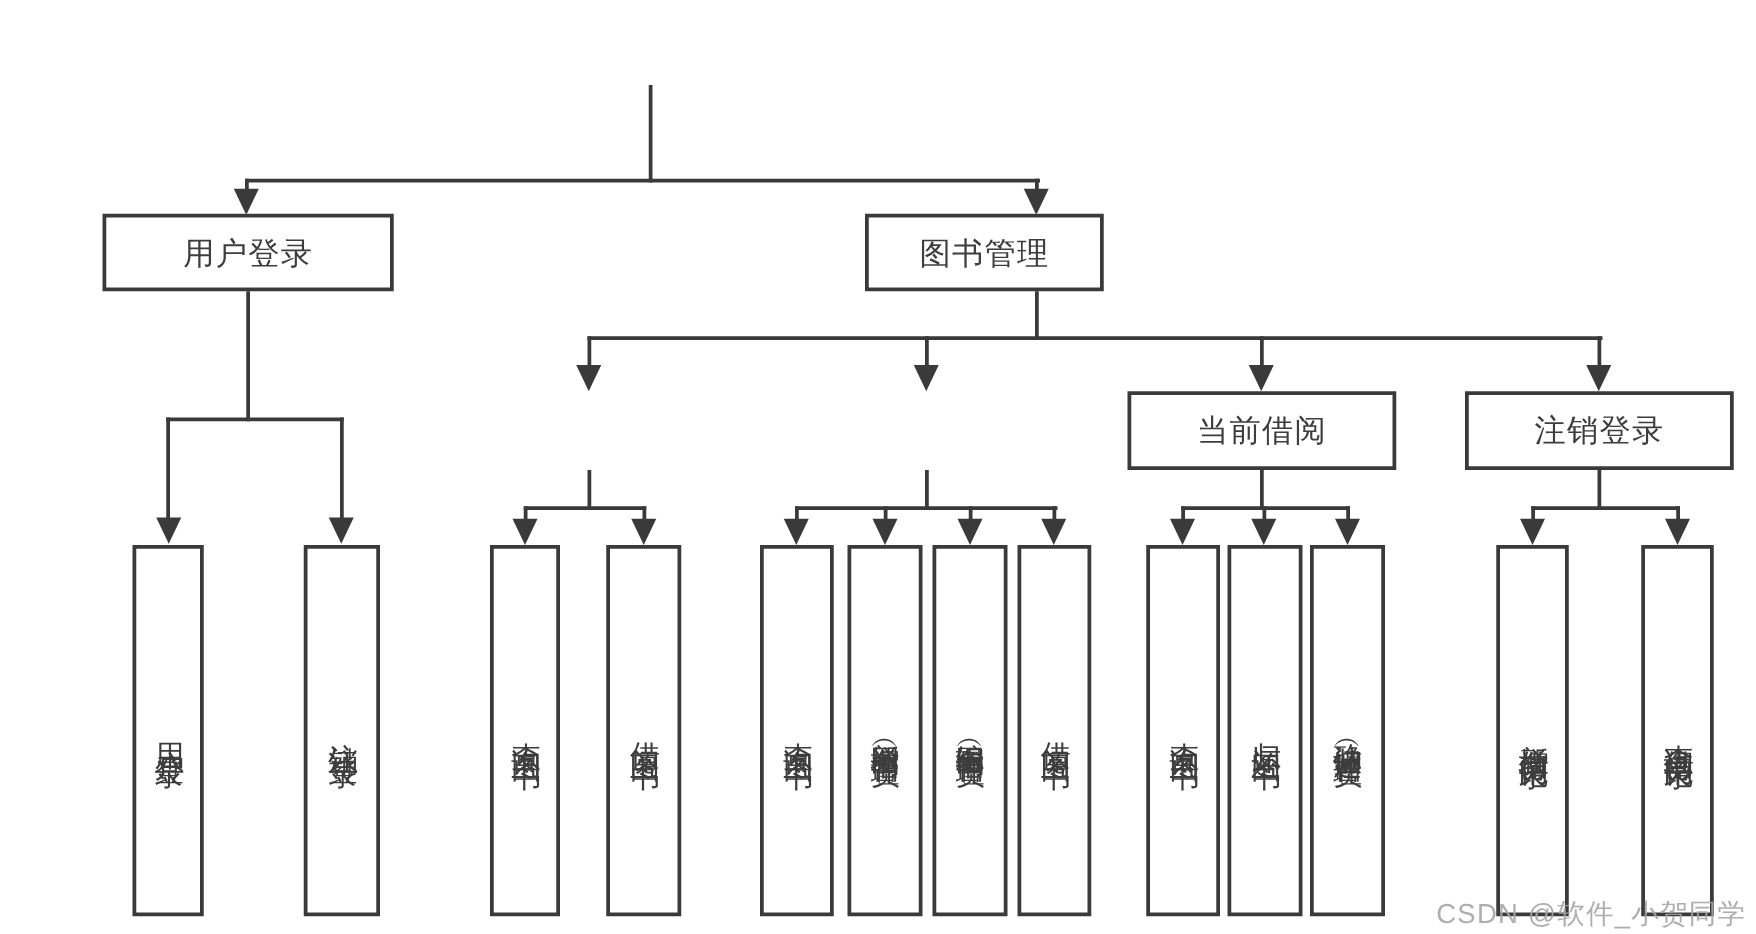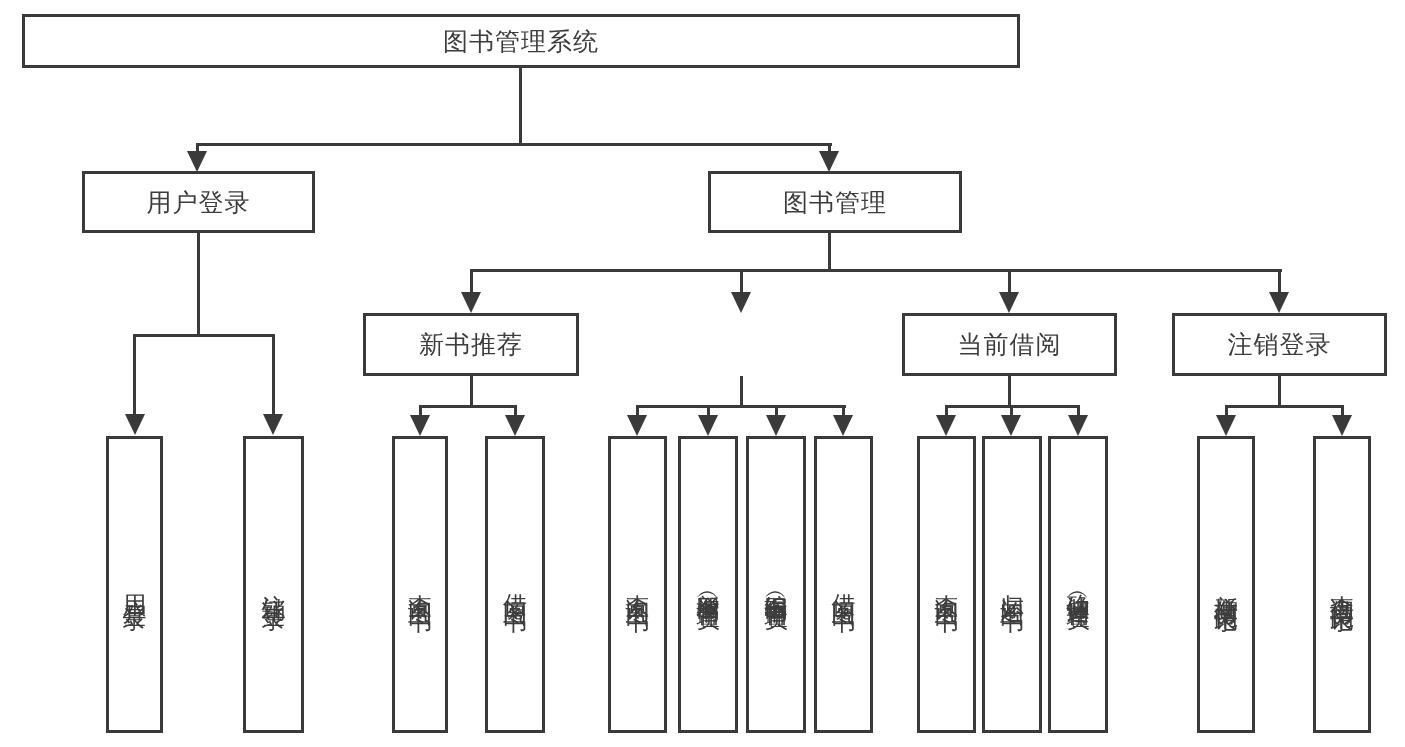--- a/index.html
+++ b/index.html
@@ -53,51 +53,49 @@
     color:rgba(165,165,165,0.9);
     letter-spacing:1px;
     white-space:nowrap;
   }
 </style>
 </head>
 <body>
 
 <div id="stage">
 
-  <div class="box" style="left:22px;top:14px;width:998px;height:54px;">图书管理系统</div>
 
   <div class="vline" style="left:519px;top:68px;height:78px;"></div>
   <div class="hline" style="left:196px;top:143px;width:636px;"></div>
   <div class="vline" style="left:196px;top:143px;height:12px;"></div>
   <div class="arrow" style="left:187px;top:151px;"></div>
   <div class="vline" style="left:828px;top:143px;height:12px;"></div>
   <div class="arrow" style="left:819px;top:151px;"></div>
 
   <div class="box" style="left:82px;top:171px;width:233px;height:62px;">用户登录</div>
-  <div class="box" style="left:708px;top:171px;width:254px;height:62px;">图书管理</div>
+  <div class="box" style="left:692px;top:171px;width:191px;height:62px;">图书管理</div>
 
   <div class="vline" style="left:197px;top:233px;height:104px;"></div>
   <div class="hline" style="left:133px;top:334px;width:142px;"></div>
   <div class="vline" style="left:133px;top:334px;height:85px;"></div>
   <div class="arrow" style="left:125px;top:414px;"></div>
   <div class="vline" style="left:272px;top:334px;height:85px;"></div>
   <div class="arrow" style="left:263px;top:414px;"></div>
 
   <div class="vline" style="left:828px;top:233px;height:39px;"></div>
   <div class="hline" style="left:470px;top:269px;width:812px;"></div>
   <div class="vline" style="left:470px;top:269px;height:27px;"></div>
   <div class="arrow" style="left:461px;top:292px;"></div>
   <div class="vline" style="left:740px;top:269px;height:27px;"></div>
   <div class="arrow" style="left:731px;top:292px;"></div>
   <div class="vline" style="left:1008px;top:269px;height:27px;"></div>
   <div class="arrow" style="left:999px;top:292px;"></div>
   <div class="vline" style="left:1278px;top:269px;height:27px;"></div>
   <div class="arrow" style="left:1269px;top:292px;"></div>
 
-  <div class="box" style="left:363px;top:313px;width:216px;height:63px;">新书推荐</div>
   <div class="box" style="left:902px;top:313px;width:215px;height:63px;text-align:center;">当前借阅</div>
   <div class="box" style="left:1172px;top:313px;width:215px;height:63px;">注销登录</div>
 
   <div class="vline" style="left:470px;top:376px;height:32px;"></div>
   <div class="hline" style="left:419px;top:405px;width:98px;"></div>
   <div class="vline" style="left:419px;top:405px;height:14px;"></div>
   <div class="arrow" style="left:410px;top:415px;"></div>
   <div class="vline" style="left:514px;top:405px;height:14px;"></div>
   <div class="arrow" style="left:505px;top:415px;"></div>
 
@@ -139,14 +137,15 @@
   <div class="vbox" style="left:746px;top:436px;width:60px;height:297px;letter-spacing:2px;font-size:23px;">编辑图书（管理员）</div>
   <div class="vbox" style="left:814px;top:436px;width:59px;height:297px;">借阅图书</div>
 
   <div class="vbox" style="left:917px;top:436px;width:59px;height:297px;">查询图书</div>
   <div class="vbox" style="left:982px;top:436px;width:60px;height:297px;">归还图书</div>
   <div class="vbox" style="left:1048px;top:436px;width:60px;height:297px;letter-spacing:2px;font-size:23px;">确认归还（管理员）</div>
 
   <div class="vbox" style="left:1197px;top:436px;width:58px;height:297px;letter-spacing:3px;">新增借阅记录</div>
   <div class="vbox" style="left:1313px;top:436px;width:58px;height:297px;letter-spacing:3px;">查询借阅记录</div>
 
+  <div id="watermark">CSDN @软件_小贺同学</div>
 
 </div>
 
 </body></html>

